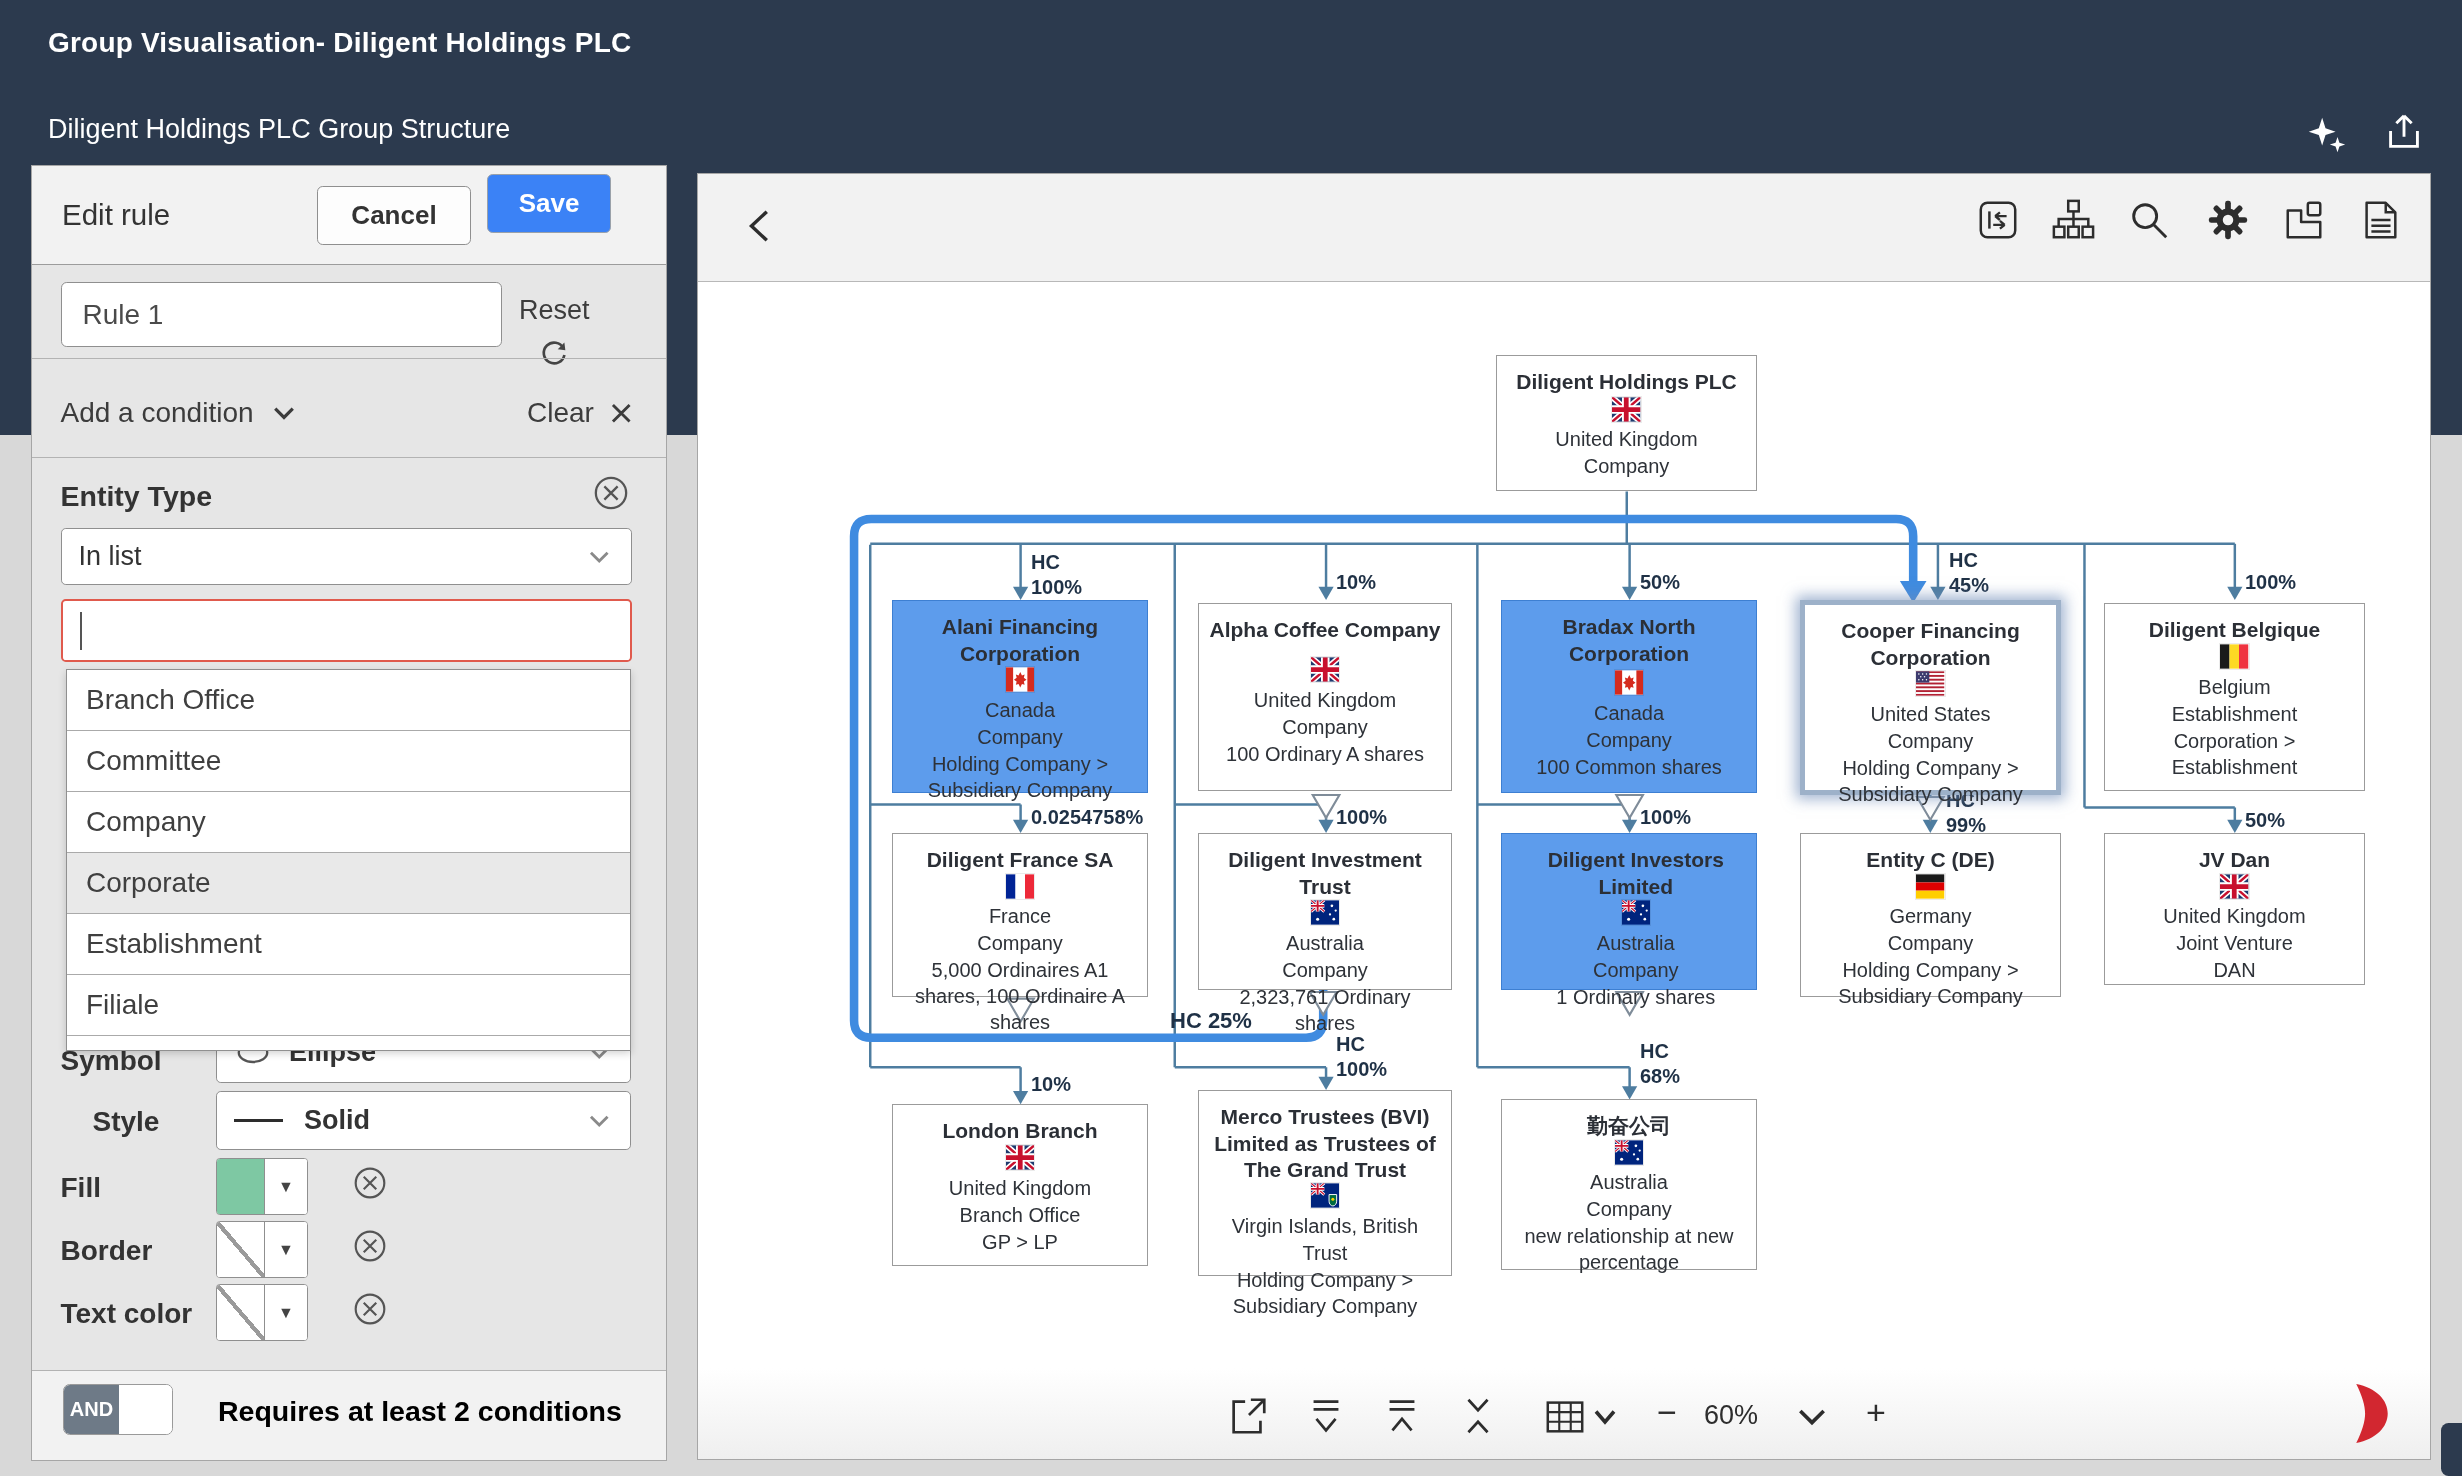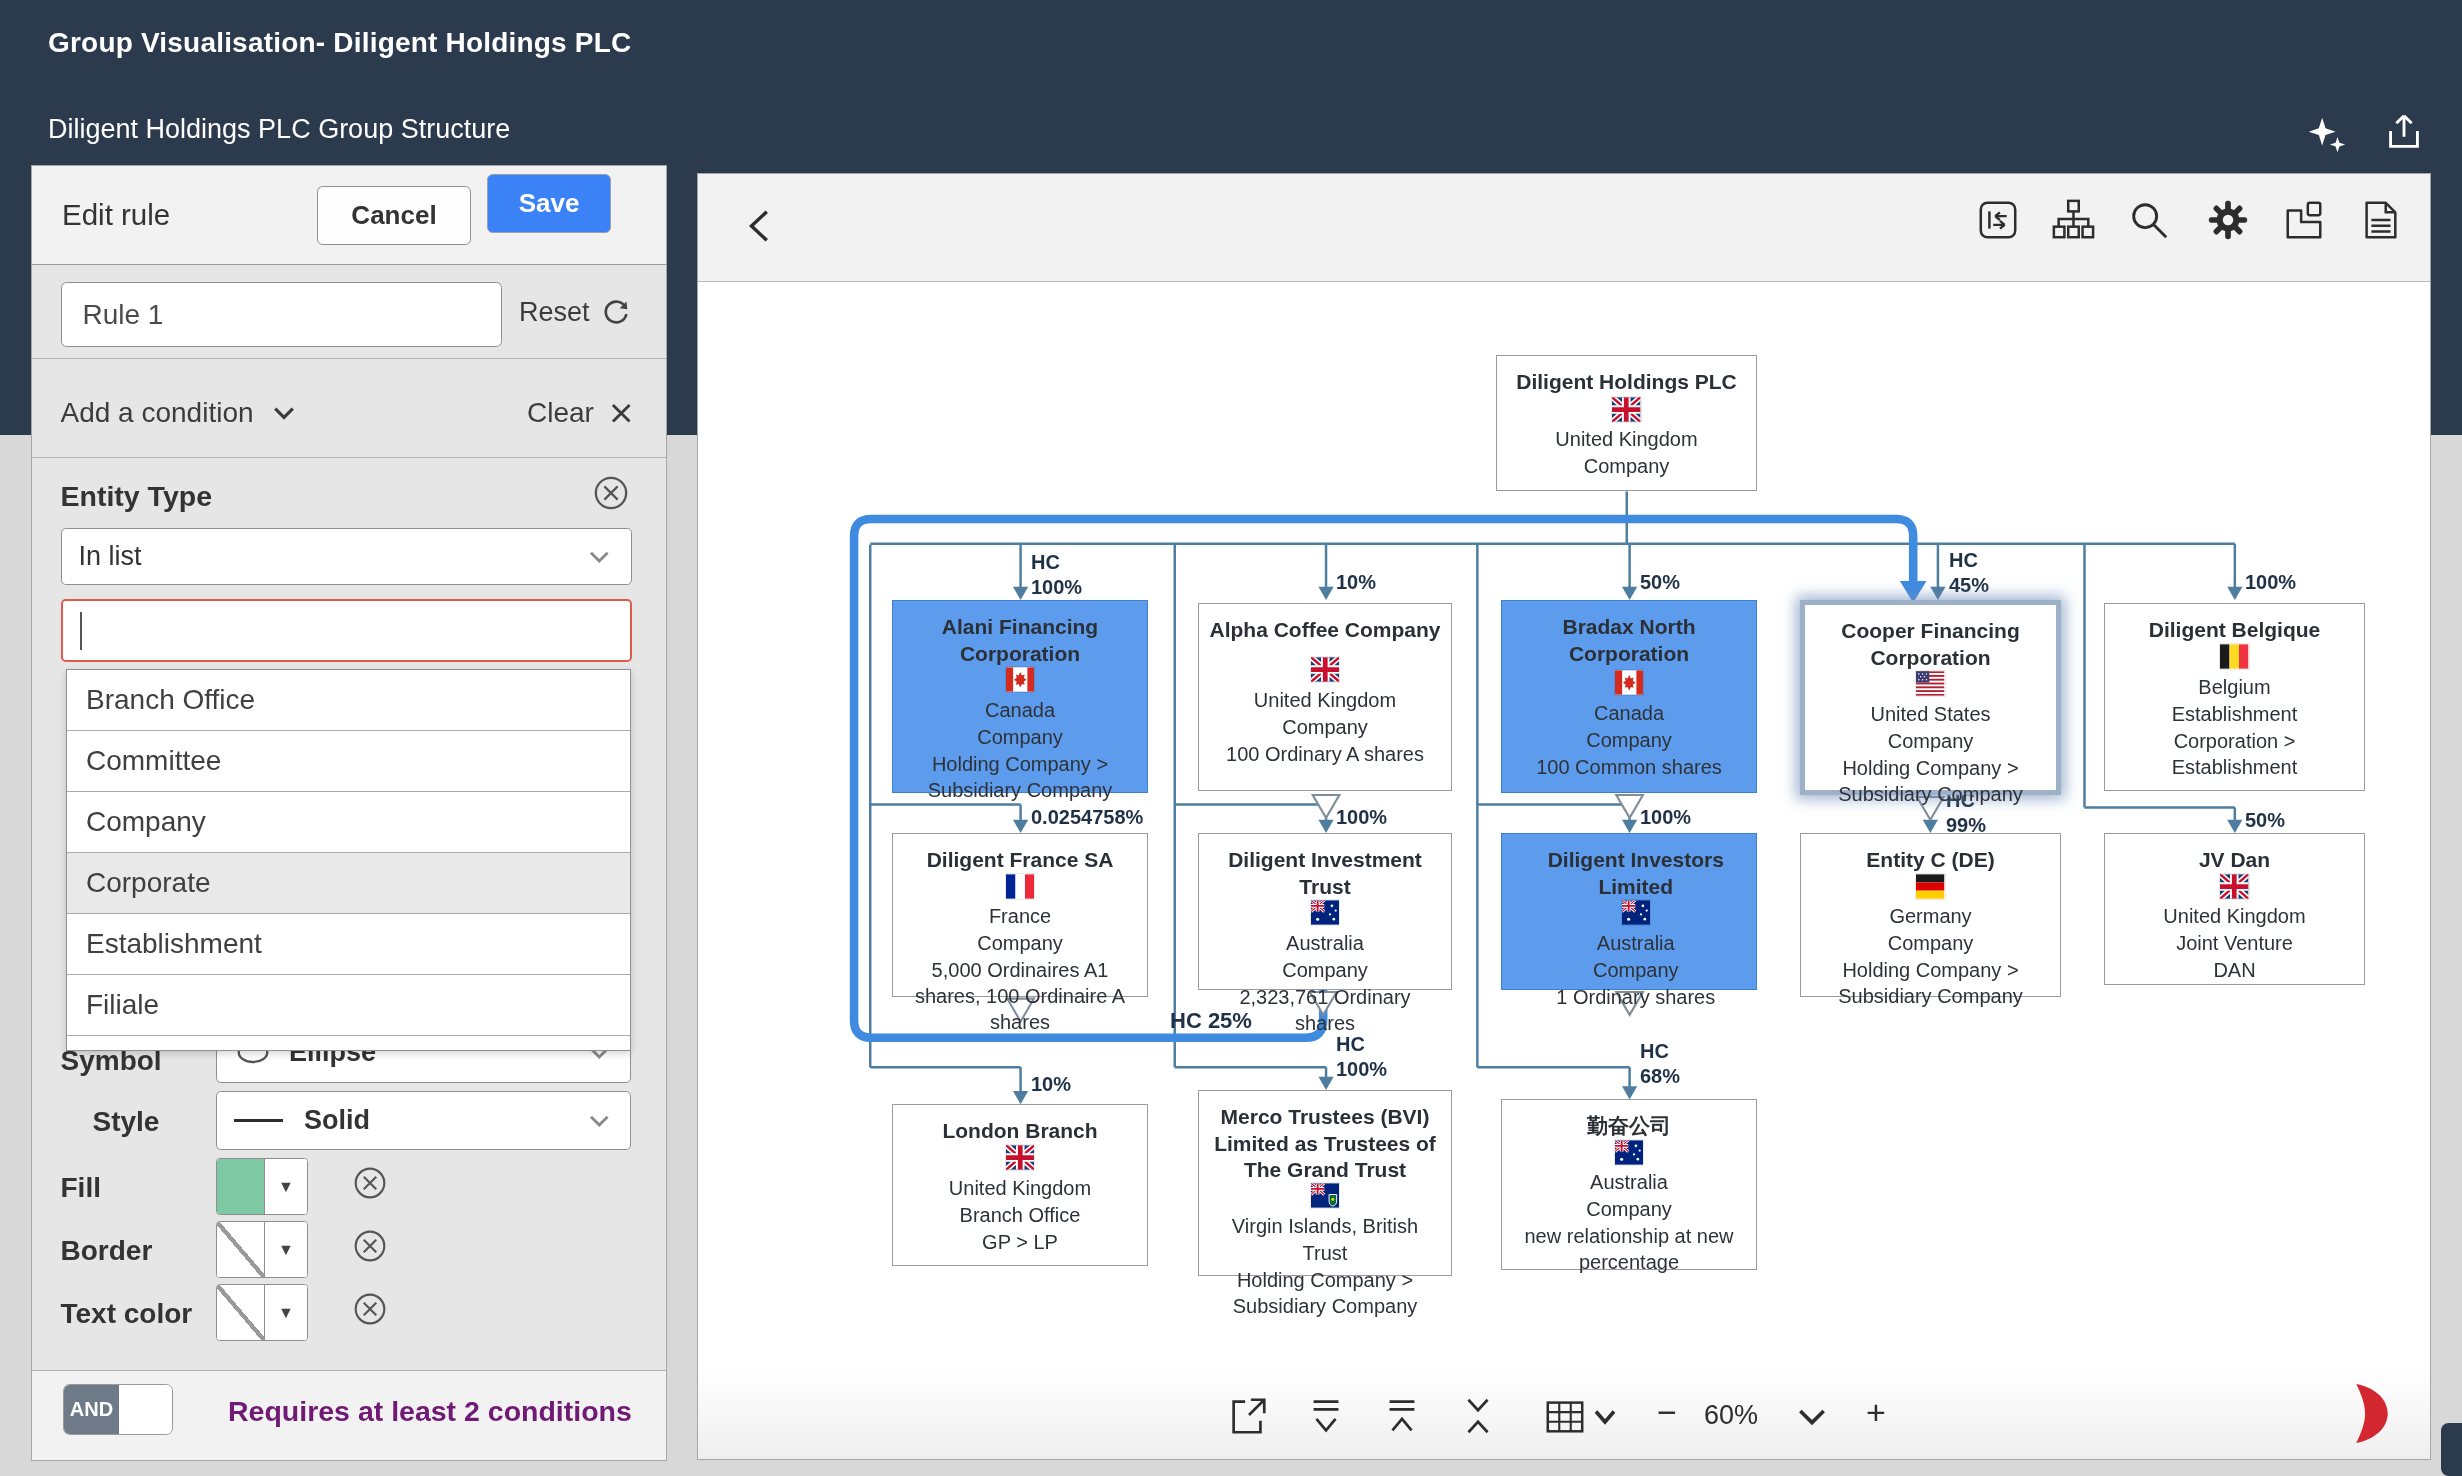--- a/index.html
+++ b/index.html
@@ -14,21 +14,21 @@
 
   
   .panel { position:absolute; left:31px; top:165px; width:636px; height:1296px; background:#e6e6e6; border:1.9px solid #a6a6a6; }
   .panel-header { position:absolute; left:0; top:0; right:0; height:99px; background:#f2f2f2; border-bottom:1.9px solid #9c9c9c; }
   .panel-title { position:absolute; left:30px; top:32px; font-size:29.5px; font-weight:normal; color:#333; }
   .btn { position:absolute; height:59px; border-radius:5.7px; font-size:26px; font-weight:bold; display:flex; align-items:center; justify-content:center; cursor:pointer; }
   .btn-cancel { left:285px; top:20px; width:154px; background:#fdfdfd; border:1.9px solid #8f8f8f; color:#333; }
   .btn-save { left:455px; top:8px; width:124px; background:#3b82f6; border:1.9px solid #9aa1a9; color:#fff; }
 
   .rule-input { position:absolute; left:28.5px; top:116px; width:441px; height:65px; background:#fff; border:1.9px solid #8f8f8f; border-radius:5.7px; font-size:28px; color:#4a4a4a; padding-left:21px; font-family:"Liberation Sans",sans-serif; }
-  .reset-wrap { position:absolute; left:487px; top:129px; display:flex; align-items:center; gap:9.5px; cursor:pointer; }
+  .reset-wrap { position:absolute; left:487px; top:129px; display:flex; align-items:center; gap:9.5px; cursor:pointer;flex-direction:column; }
   .reset-label { font-size:27px; color:#3c3c3c; }
   .hr { position:absolute; left:0; right:0; height:0; border-top:1.9px solid #b3b3b3; }
 
   .addcond { position:absolute; left:28.5px; top:231px; display:flex; align-items:center; gap:15px; cursor:pointer; }
   .addcond-label { font-size:28px; color:#3c3c3c; }
   .clear-wrap { position:absolute; left:495px; top:231px; display:flex; align-items:center; gap:13.3px; cursor:pointer; }
   .clear-label { font-size:28px; color:#3c3c3c; }
 
   .cond-label { position:absolute; left:28.5px; top:314px; font-size:28.5px; font-weight:bold; color:#333; }
   .circx { position:absolute; width:36px; height:36px; cursor:pointer; }
@@ -53,21 +53,21 @@
 
   .swatchcombo { position:absolute; width:92px; height:57px; border:1.9px solid #8f8f8f; border-radius:3.8px; background:#fff; display:flex; overflow:hidden; cursor:pointer; }
   .swatch { width:48px; height:100%; border-right:1.9px solid #8f8f8f; }
   .swatch.none { background:linear-gradient(to top right, #fff 47%, #9a9a9a 47%, #9a9a9a 53%, #fff 53%); }
   .swatch-dd { flex:1; display:flex; align-items:center; justify-content:center; font-size:16px; color:#444; background:#fff; }
 
   .panel-footer { position:absolute; left:0; right:0; top:1204px; bottom:0; background:#f2f2f2; border-top:1.9px solid #b3b3b3; }
   .toggle { position:absolute; left:31px; top:13.3px; width:110px; height:51px; border:1.9px solid #9a9a9a; border-radius:6.7px; display:flex; overflow:hidden; cursor:pointer; background:#fff; }
   .toggle .on { width:55px; background:#6e7a87; color:#fff; font-size:20px; font-weight:bold; display:flex; align-items:center; justify-content:center; }
   .toggle .knob { flex:1; background:#fff; }
-  .footer-note { position:absolute; left:186px; top:24px; font-size:28.5px; font-weight:bold; color:#701a75;margin-left:10px; }
+  .footer-note { position:absolute; left:186px; top:24px; font-size:28.5px; font-weight:bold; color:#000000; }
 
   
   .diagram { position:absolute; left:697px; top:173px; width:1734px; height:1287px; background:#fff; border:1.9px solid #a6a6a6; }
   .diagram-topbar { position:absolute; left:0; top:0; right:0; height:108px; background:#f2f2f2; border-bottom:1.9px solid #b8b8b8; }
   .tool-icon { position:absolute; width:44px; height:44px; cursor:pointer; }
 
   .canvas { position:absolute; left:0; top:108px; width:1730px; height:1086px; background:#fff; }
   .edges-svg { position:absolute; left:0; top:0; }
 
   .node { position:absolute; background:#fff; border:1.9px solid #9b9b9b; display:flex; flex-direction:column; align-items:center; padding:13.3px 9.5px 9.5px; cursor:pointer; }

